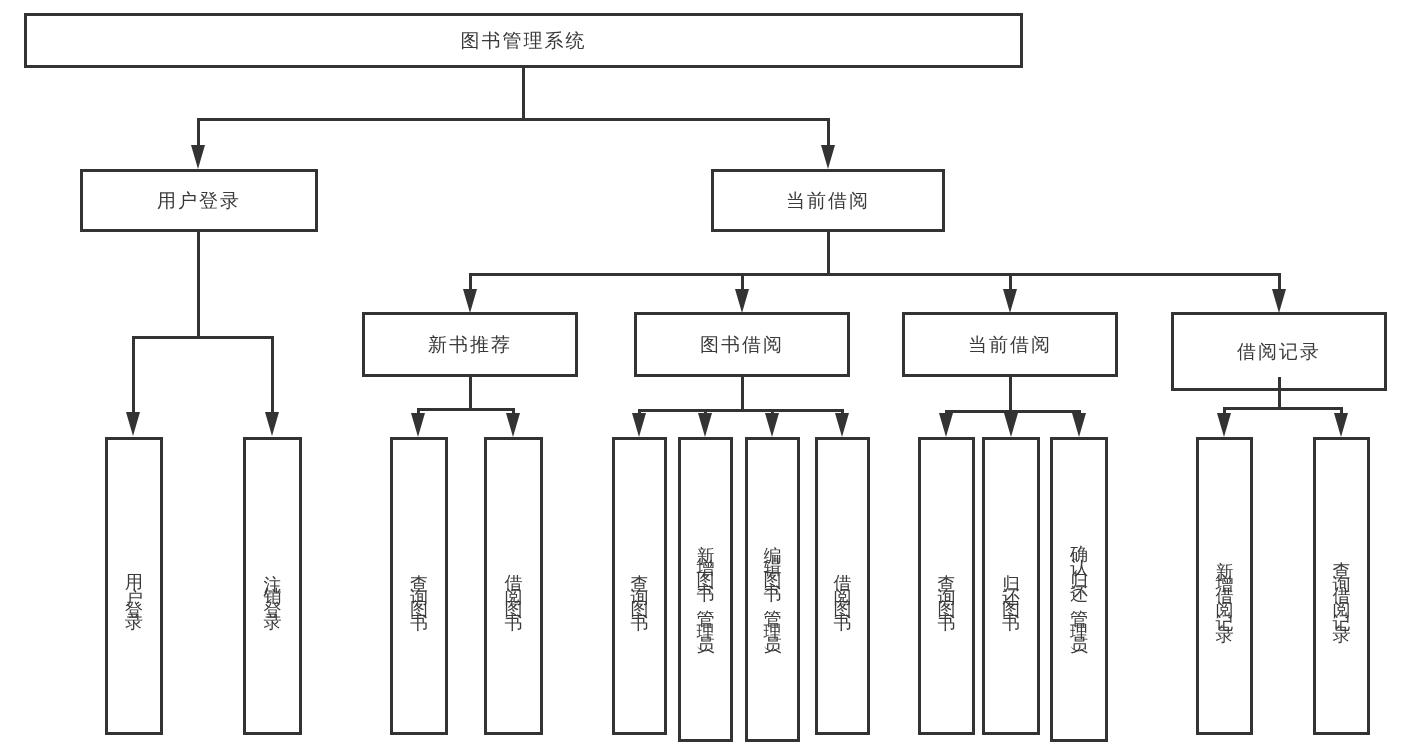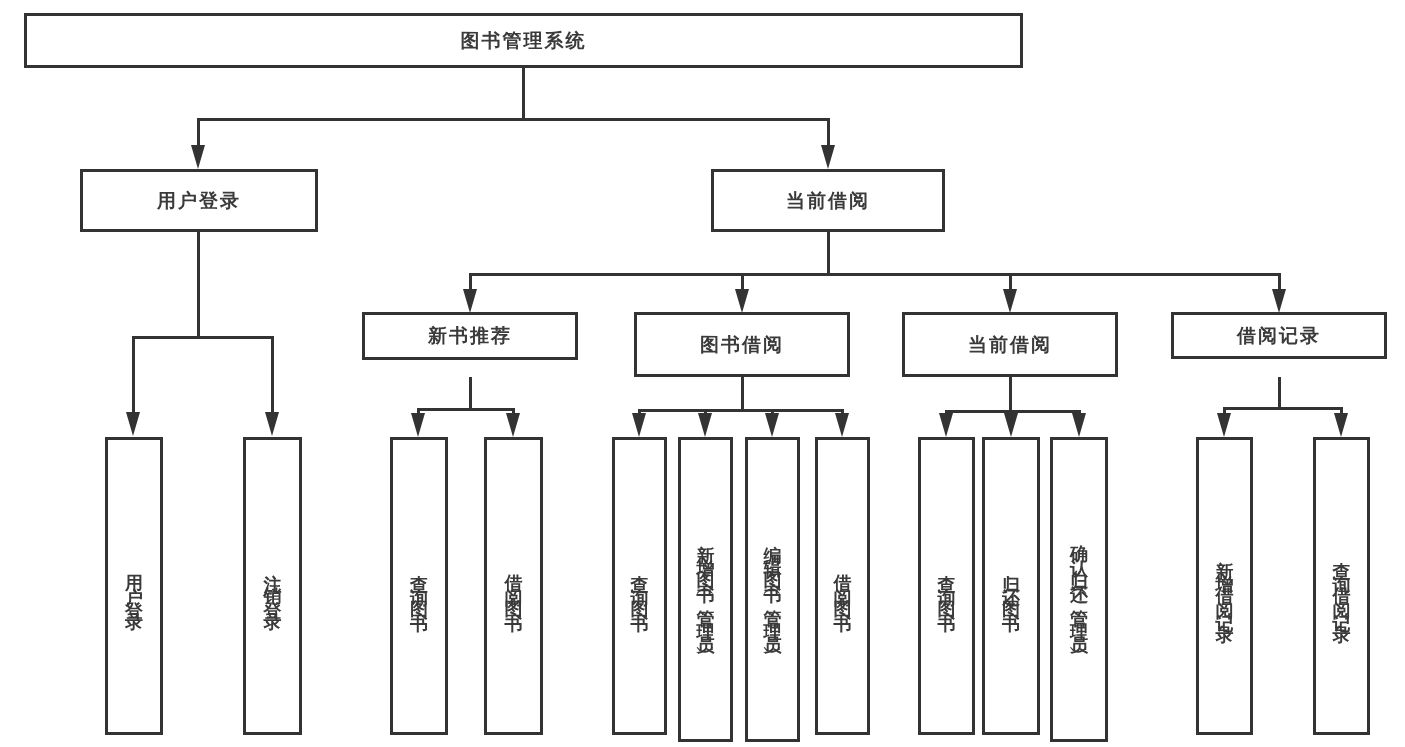--- a/index.html
+++ b/index.html
@@ -2,21 +2,21 @@
 <html><head>
 <meta charset="utf-8">
 <style>
   html,body{margin:0;padding:0;background:#ffffff;}
   .stage{
     position:relative;width:1405px;height:747px;background:#ffffff;
     font-family:"Liberation Sans","DejaVu Sans",sans-serif;overflow:hidden;
   }
   .box{
     position:absolute;box-sizing:border-box;border:3px solid #333333;background:#ffffff;
-    display:flex;align-items:center;justify-content:center;font-weight:bold;
+    display:flex;align-items:center;justify-content:center;
   }
   .lbl{color:#3a3a3a;font-size:19px;letter-spacing:2px;white-space:nowrap;}
   .box-v .lbl{
     writing-mode:vertical-rl;text-orientation:mixed;
     font-size:18px;letter-spacing:13px;line-height:1;white-space:normal;
   }
   .hline{position:absolute;height:3px;background:#333333;}
   .vline{position:absolute;width:3px;background:#333333;}
   .arrow-down{
     position:absolute;width:0;height:0;
@@ -62,30 +62,30 @@
   <div class="hline" style="left:469px;top:273px;width:812px"></div>
   <div class="vline" style="left:469px;top:273px;height:18px"></div>
   <div class="arrow-down" style="left:463px;top:289px"></div>
   <div class="vline" style="left:741px;top:273px;height:18px"></div>
   <div class="arrow-down" style="left:735px;top:289px"></div>
   <div class="vline" style="left:1009px;top:273px;height:18px"></div>
   <div class="arrow-down" style="left:1003px;top:289px"></div>
   <div class="vline" style="left:1278px;top:273px;height:18px"></div>
   <div class="arrow-down" style="left:1272px;top:289px"></div>
 
-  <div class="box" style="left:362px;top:312px;width:216px;height:48px">
+  <div class="box" style="left:362px;top:312px;width:216px;height:65px">
     <span class="lbl">新书推荐</span>
   </div>
   <div class="box" style="left:902px;top:312px;width:216px;height:65px">
     <span class="lbl">当前借阅</span>
   </div>
   <div class="box" style="left:634px;top:312px;width:216px;height:65px">
     <span class="lbl">图书借阅</span>
   </div>
-  <div class="box" style="left:1171px;top:312px;width:216px;height:47px">
+  <div class="box" style="left:1171px;top:312px;width:216px;height:79px">
     <span class="lbl">借阅记录</span>
   </div>
 
   <div class="vline" style="left:469px;top:377px;height:33px"></div>
   <div class="hline" style="left:418px;top:408px;width:97px"></div>
   <div class="vline" style="left:417px;top:408px;height:8px"></div>
   <div class="arrow-down" style="left:411px;top:413px"></div>
   <div class="vline" style="left:512px;top:408px;height:8px"></div>
   <div class="arrow-down" style="left:506px;top:413px"></div>
 

